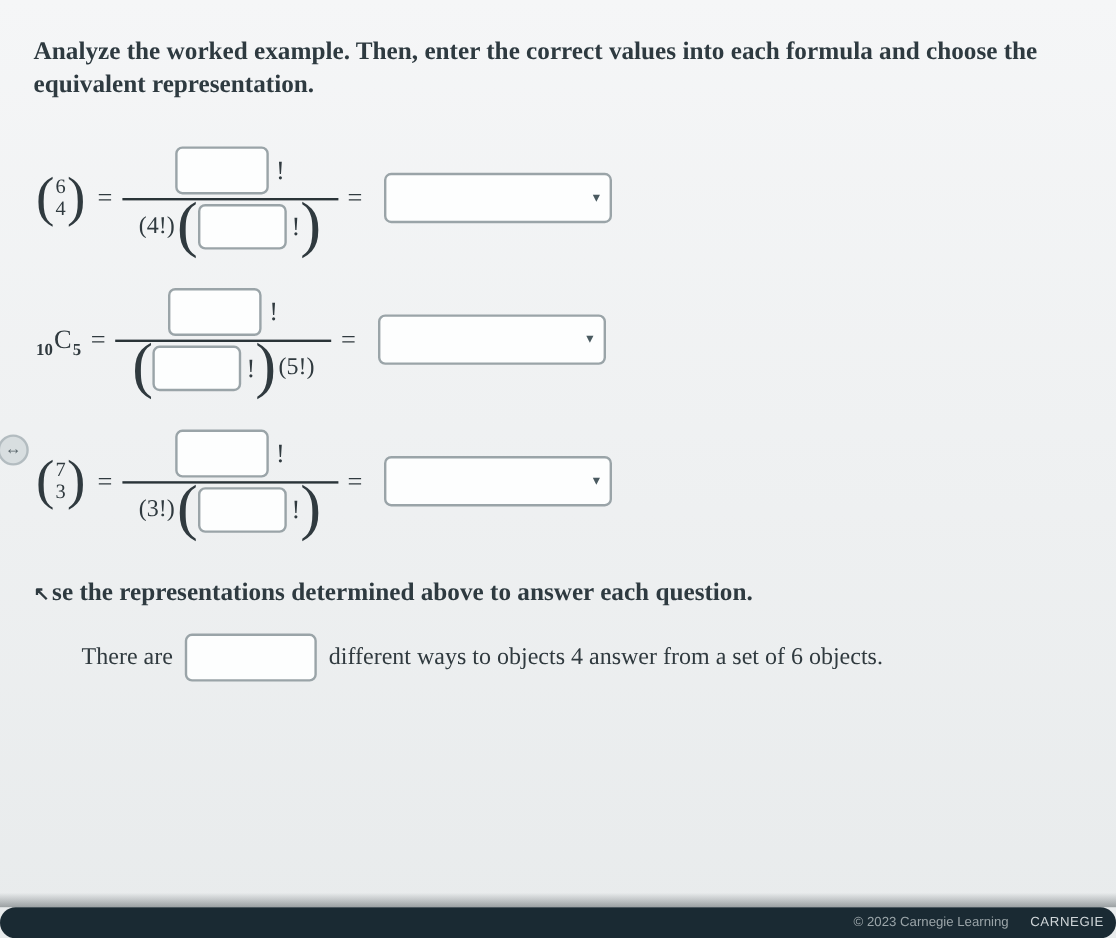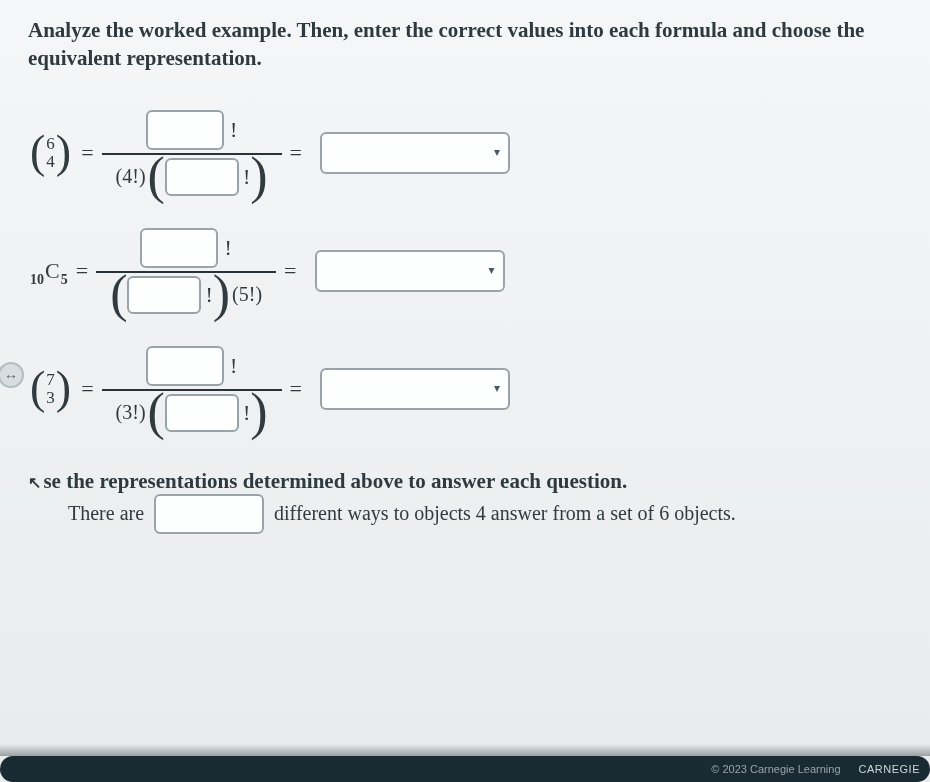--- a/index.html
+++ b/index.html
@@ -8,21 +8,21 @@
     padding: 0;
     font-family: Georgia, 'Times New Roman', serif;
     background: #e8ebec;
     width: 930px;
     height: 782px;
     position: relative;
     overflow: hidden;
   }
   .page {
     background: linear-gradient(180deg, #f5f6f7 0%, #e8ebec 100%);
-    padding: 16px 28px 0 28px;
+    padding: 28px 28px 0 28px;
     min-height: 782px;
     position: relative;
   }
   .instructions {
     font-weight: bold;
     font-size: 21px;
     color: #2e3a40;
     line-height: 1.35;
     margin-bottom: 34px;
   }
@@ -121,20 +121,21 @@
     background: #d8dee0;
     border: 2px solid #b3bcc0;
     display:flex;align-items:center;justify-content:center;
     font-size:14px;color:#5a666b;
   }
   .section2 {
     font-weight: bold;
     font-size: 21px;
     color: #2e3a40;
     margin-top: 34px;
+    margin-bottom: 22px;
   }
   .section2 .cursor { display:inline-block; margin-right:2px; font-size:16px;}
   .answer-line {
     font-size: 20px;
     color: #303a3f;
     display:flex;
     align-items:center;
     gap: 10px;
     margin-left: 40px;
   }

